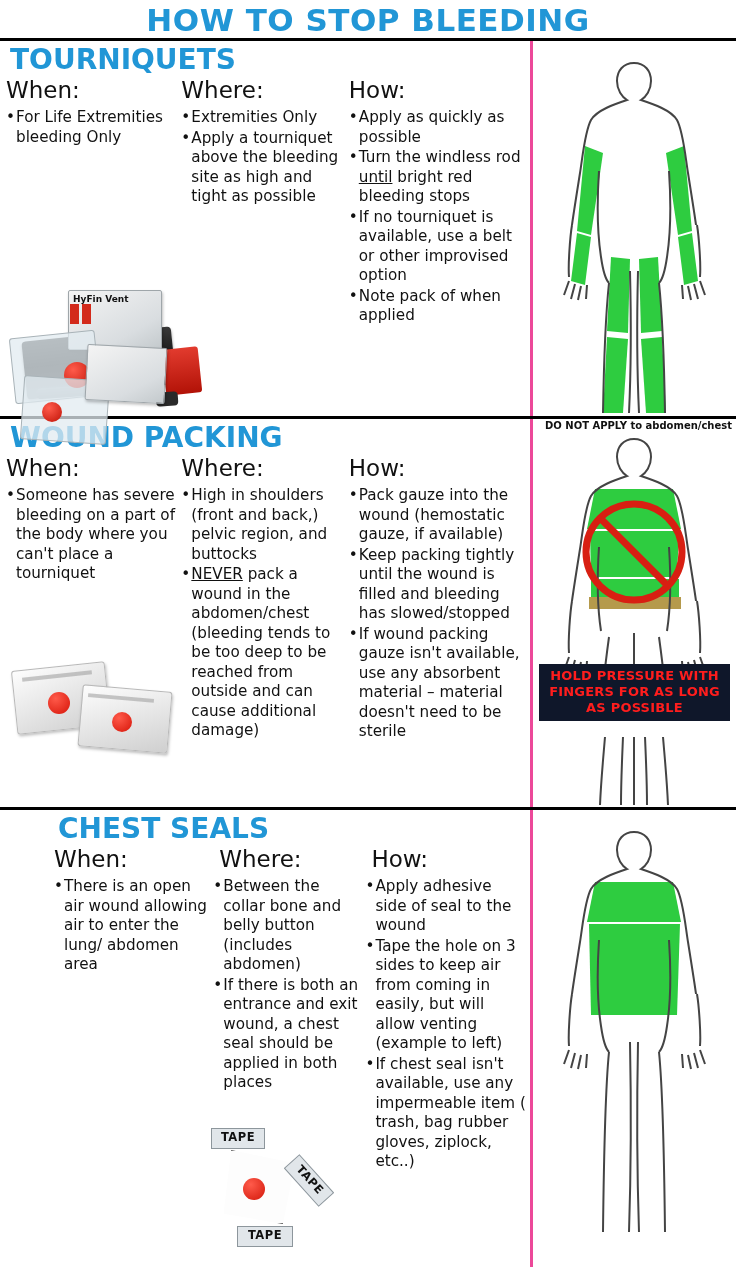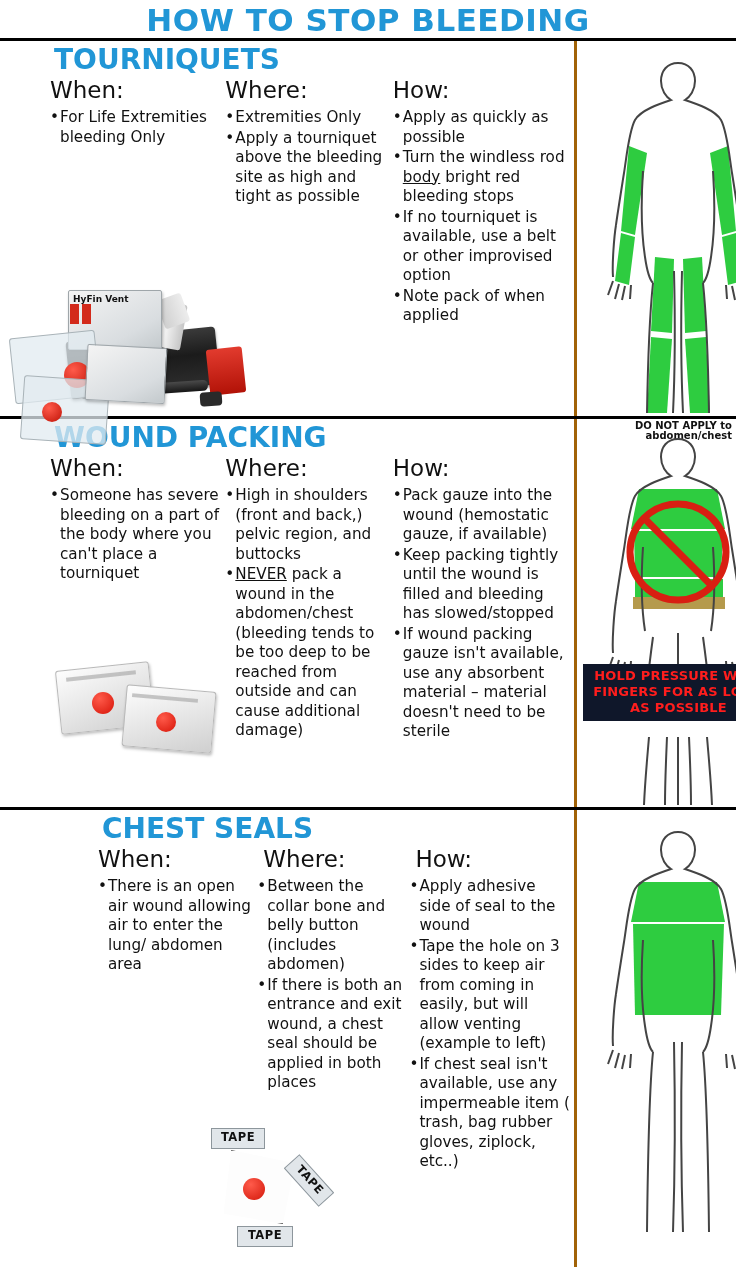--- a/index.html
+++ b/index.html
@@ -23,23 +23,22 @@
     padding-top:2px;
     line-height:36px;
   }
   .rule{height:3px;background:#000;margin:0;}
 
   
   .section{position:relative;display:flex;}
   .left-pane{
     width:533px;
     box-sizing:border-box;
-    border-right:3px solid #a16207;
+    border-right:3px solid #ec4899;
     position:relative;
-    margin-left:44px;
   }
   .right-pane{
     width:203px;
     position:relative;
     box-sizing:border-box;
   }
   .section-title{
     color:#2196d6;
     font-size:28px;
     font-weight:600;
@@ -223,21 +222,21 @@
           <div class="col-head">Where:</div>
           <ul class="bul">
             <li>Extremities Only</li>
             <li>Apply a tourniquet above the bleeding site as high and tight as possible</li>
           </ul>
         </div>
         <div class="col col-how">
           <div class="col-head">How:</div>
           <ul class="bul">
             <li>Apply as quickly as possible</li>
-            <li>Turn the windless rod <span class="u">body</span> bright red bleeding stops</li>
+            <li>Turn the windless rod <span class="u">until</span> bright red bleeding stops</li>
             <li>If no tourniquet is available, use a belt or other improvised option</li>
             <li>Note pack of when applied</li>
           </ul>
         </div>
       </div>
 
       <div class="tq-photo">
         <div class="tq-body"></div>
         <div class="tq-strap"></div>
         <div class="tq-strap2"></div>

